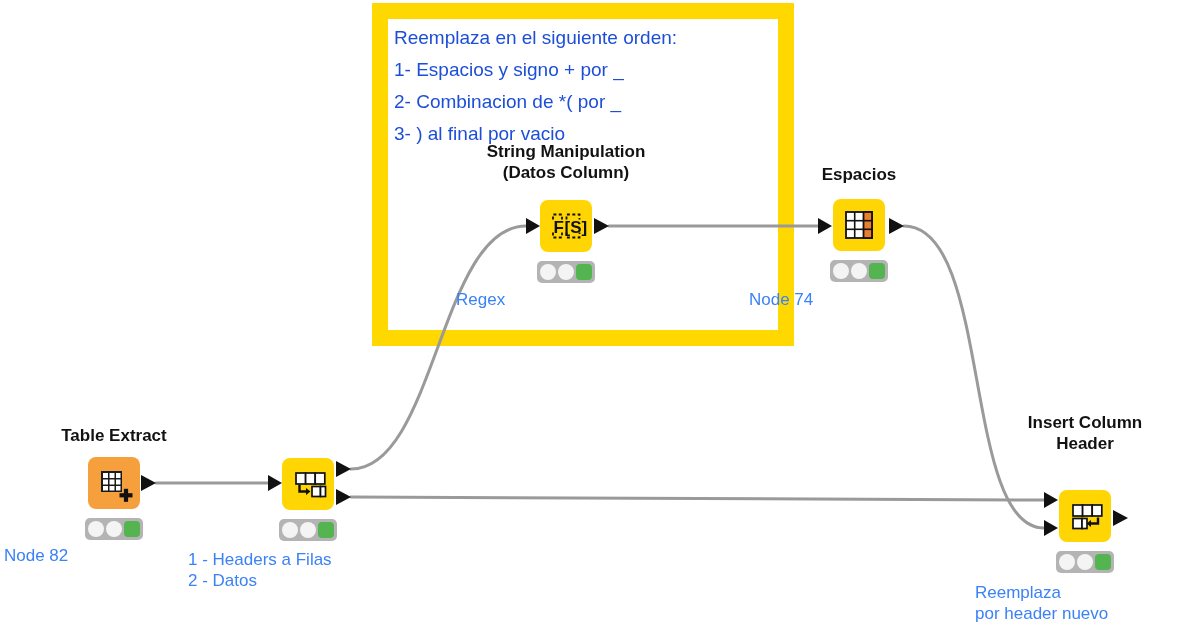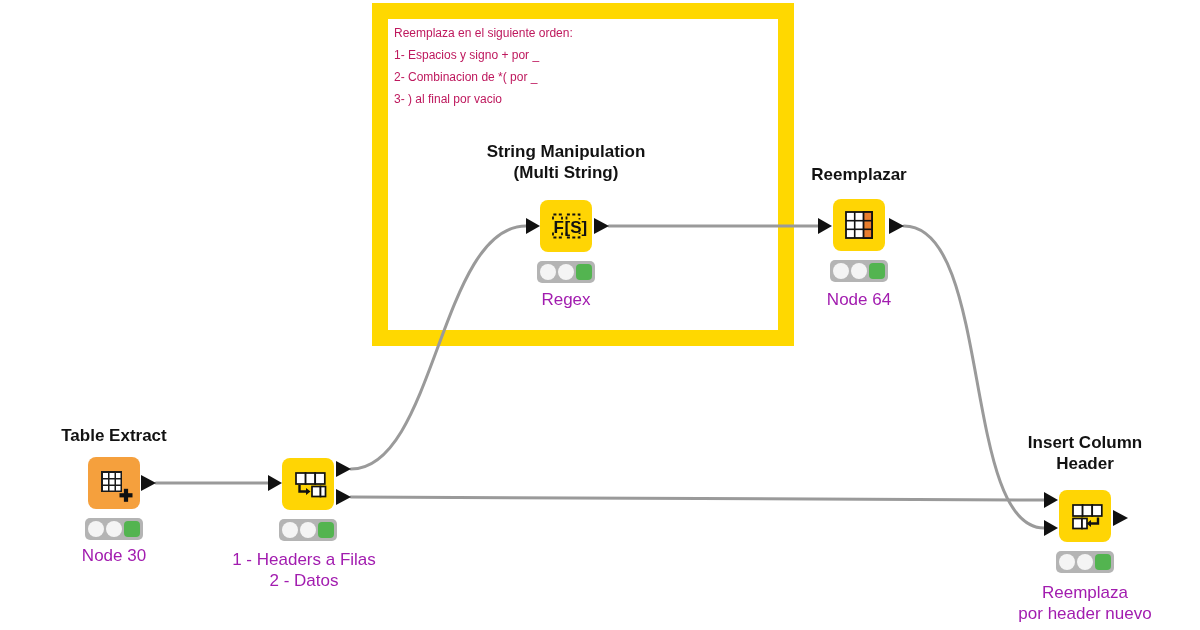--- a/index.html
+++ b/index.html
@@ -9,42 +9,42 @@
     font-family:"Liberation Sans",sans-serif;
     color:#111;
   }
   
   .annotation{
     position:absolute;left:372px;top:3px;width:422px;height:343px;
     box-sizing:border-box;border:16px solid #ffd800;background:#ffffff;
     z-index:1;
   }
   .annotation-text{
-    padding:3px 6px;font-size:12px;line-height:22px;
-    white-space:pre-line;color:#be185d;
+    padding:3px 6px;font-size:19px;line-height:32px;
+    white-space:pre-line;color:#1d4ed8;
   }
   
   #wires{position:absolute;left:0;top:0;z-index:2;}
   .wire{fill:none;stroke:#9a9a9a;stroke-width:3;stroke-linecap:round;}
   .port{fill:#111111;stroke:none;}
   
   .node-icon{
     position:absolute;width:52px;height:52px;border-radius:8px;z-index:3;
   }
   .node-icon svg{position:absolute;left:0;top:0;}
   .yellow{background:#ffd504;}
   .orange{background:#f5a03d;}
   .node-title{
     position:absolute;width:220px;text-align:center;z-index:3;
     font-size:17px;line-height:21px;font-weight:bold;white-space:pre-line;
     color:#121212;
   }
   .node-label{
-    position:absolute;width:220px;text-align:center;z-index:3;
-    font-size:17px;line-height:21px;white-space:pre-line;color:#a21caf;
+    position:absolute;width:220px;z-index:3;
+    font-size:17px;line-height:21px;white-space:pre-line;color:#3b82f6;
   }
   .traffic{
     position:absolute;width:58px;height:22px;border-radius:5px;
     background:#b4b4b4;z-index:3;display:flex;align-items:center;
     justify-content:center;gap:2px;
   }
   .light{width:16px;height:16px;background:#f4f4f4;border-radius:50%;}
   .light.on{background:#53b450;border-radius:4px;}
 </style>
 </head>
@@ -98,21 +98,21 @@
         <rect x="31.5" y="36.2" width="13" height="4.2"></rect>
         <rect x="35.9" y="31.8" width="4.2" height="13"></rect>
       </g>
     </svg>
   </div>
   <div class="traffic" style="left:85px;top:518px">
     <span class="light"></span>
     <span class="light"></span>
     <span class="light on"></span>
   </div>
-  <div class="node-label" style="left:4px;top:545px">Node 30</div>
+  <div class="node-label" style="left:4px;top:545px">Node 82</div>
 
   <div class="node-icon yellow" style="left:282px;top:458px">
     <svg width="52" height="52" viewBox="0 0 52 52">
       <g fill="#ffffff" stroke="#111111" stroke-width="1.7">
         <rect x="14" y="15" width="9.6" height="11"></rect>
         <rect x="23.6" y="15" width="9.6" height="11"></rect>
         <rect x="33.2" y="15" width="9.6" height="11"></rect>
       </g>
       <path d="M17.5 27 V 33.5 H 24" fill="none" stroke="#111111" stroke-width="2.4"></path>
       <polygon points="24,30 24,37 28.5,33.5" fill="#111111"></polygon>
@@ -120,62 +120,62 @@
         <rect x="30" y="28.5" width="8.5" height="10"></rect>
         <rect x="38.5" y="28.5" width="5" height="10"></rect>
       </g>
     </svg>
   </div>
   <div class="traffic" style="left:279px;top:519px">
     <span class="light"></span>
     <span class="light"></span>
     <span class="light on"></span>
   </div>
-  <div class="node-label" style="left:194px;top:549px">1 - Headers  a Filas
+  <div class="node-label" style="left:188px;top:549px">1 - Headers  a Filas
 2 - Datos</div>
 
   <div class="node-title" style="left:456px;top:141px">String Manipulation
-(Multi String)</div>
+(Datos Column)</div>
   <div class="node-icon yellow" style="left:540px;top:200px">
     <svg width="52" height="52" viewBox="0 0 52 52">
       <g fill="none" stroke="#111111" stroke-width="1.8" stroke-dasharray="3 2.4">
         <path d="M13 19.5 V 14.5 H 22 V 19.5"></path>
         <path d="M13 32.5 V 37.5 H 22 V 32.5"></path>
         <path d="M26.5 19.5 V 14.5 H 39.5 V 19.5"></path>
         <path d="M26.5 32.5 V 37.5 H 39.5 V 32.5"></path>
       </g>
       <text x="13.5" y="33" font-family="Liberation Sans, sans-serif" font-size="17" font-weight="bold" fill="#111111">F</text>
       <text x="24.5" y="33" font-family="Liberation Sans, sans-serif" font-size="17" font-weight="bold" fill="#111111">[S]</text>
     </svg>
   </div>
   <div class="traffic" style="left:537px;top:261px">
     <span class="light"></span>
     <span class="light"></span>
     <span class="light on"></span>
   </div>
   <div class="node-label" style="left:456px;top:289px">Regex</div>
 
-  <div class="node-title" style="left:749px;top:164px">Reemplazar</div>
+  <div class="node-title" style="left:749px;top:164px">Espacios</div>
   <div class="node-icon yellow" style="left:833px;top:199px">
     <svg width="52" height="52" viewBox="0 0 52 52">
       <rect x="13" y="13" width="26" height="26" fill="#ffffff" stroke="#111111" stroke-width="1.8"></rect>
       <rect x="30.5" y="13" width="8.5" height="26" fill="#e87e2e" stroke="#111111" stroke-width="1.8"></rect>
       <line x1="21.7" y1="13" x2="21.7" y2="39" stroke="#111111" stroke-width="1.6"></line>
       <line x1="13" y1="21.7" x2="39" y2="21.7" stroke="#111111" stroke-width="1.6"></line>
       <line x1="13" y1="30.3" x2="39" y2="30.3" stroke="#111111" stroke-width="1.6"></line>
     </svg>
   </div>
   <div class="traffic" style="left:830px;top:260px">
     <span class="light"></span>
     <span class="light"></span>
     <span class="light on"></span>
   </div>
-  <div class="node-label" style="left:749px;top:289px">Node 64</div>
+  <div class="node-label" style="left:749px;top:289px">Node 74</div>
 
-  <div class="node-title" style="left:975px;top:432px">Insert Column
+  <div class="node-title" style="left:975px;top:412px">Insert Column
 Header</div>
   <div class="node-icon yellow" style="left:1059px;top:490px">
     <svg width="52" height="52" viewBox="0 0 52 52">
       <g fill="#ffffff" stroke="#111111" stroke-width="1.7">
         <rect x="14" y="15" width="9.6" height="11"></rect>
         <rect x="23.6" y="15" width="9.6" height="11"></rect>
         <rect x="33.2" y="15" width="9.6" height="11"></rect>
       </g>
       <g fill="#ffffff" stroke="#111111" stroke-width="1.7">
         <rect x="14" y="28.5" width="9" height="10"></rect>

